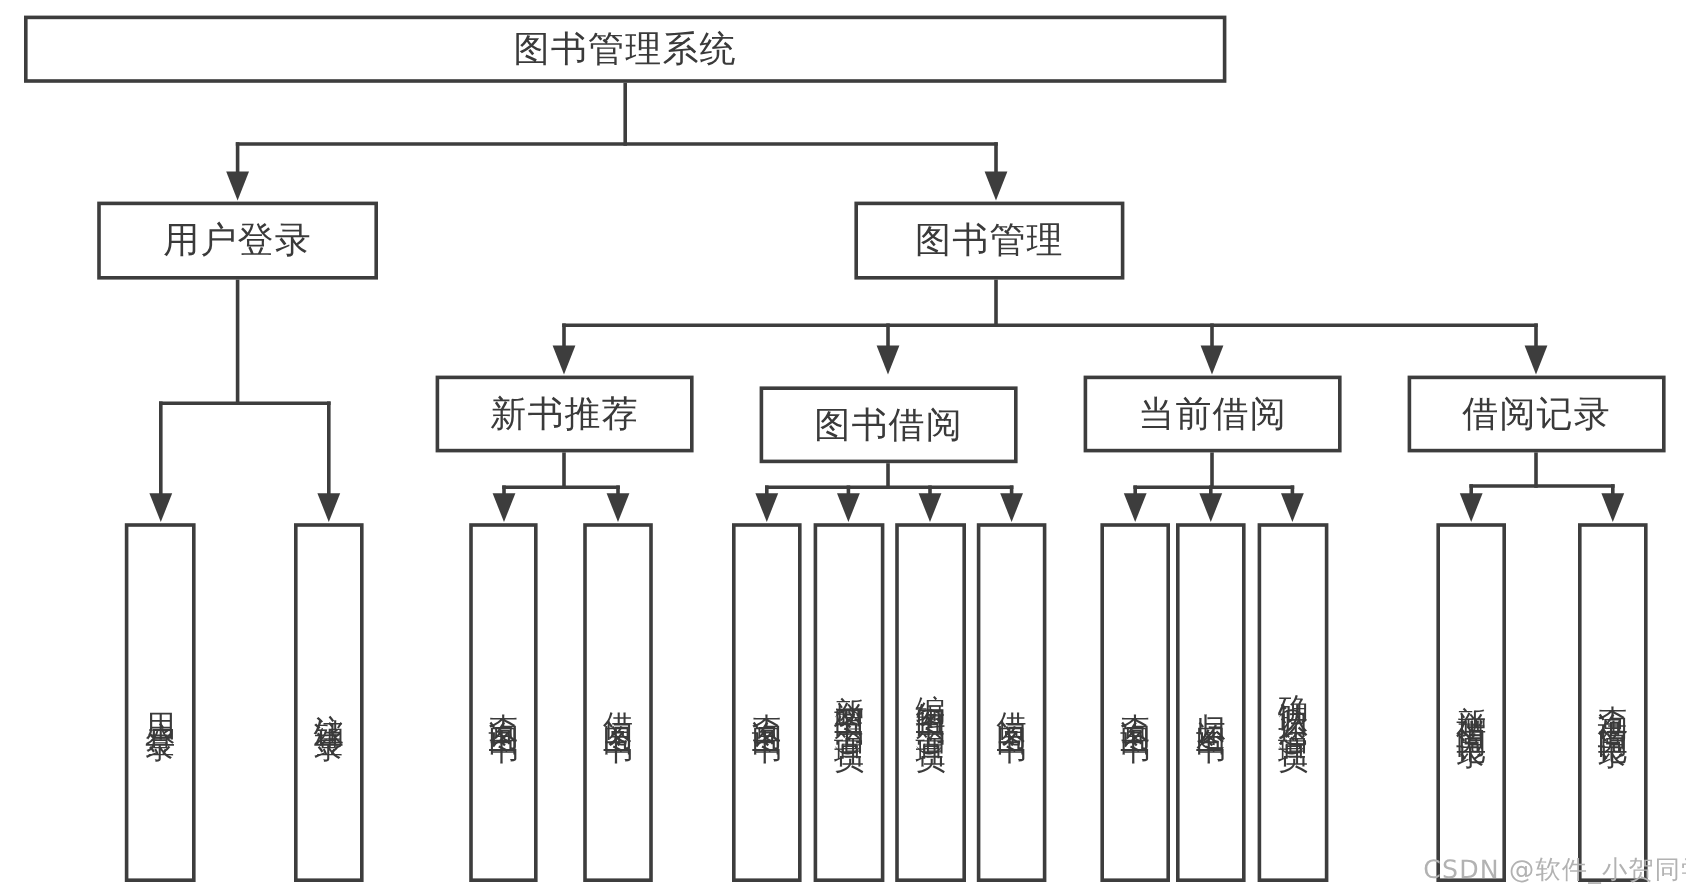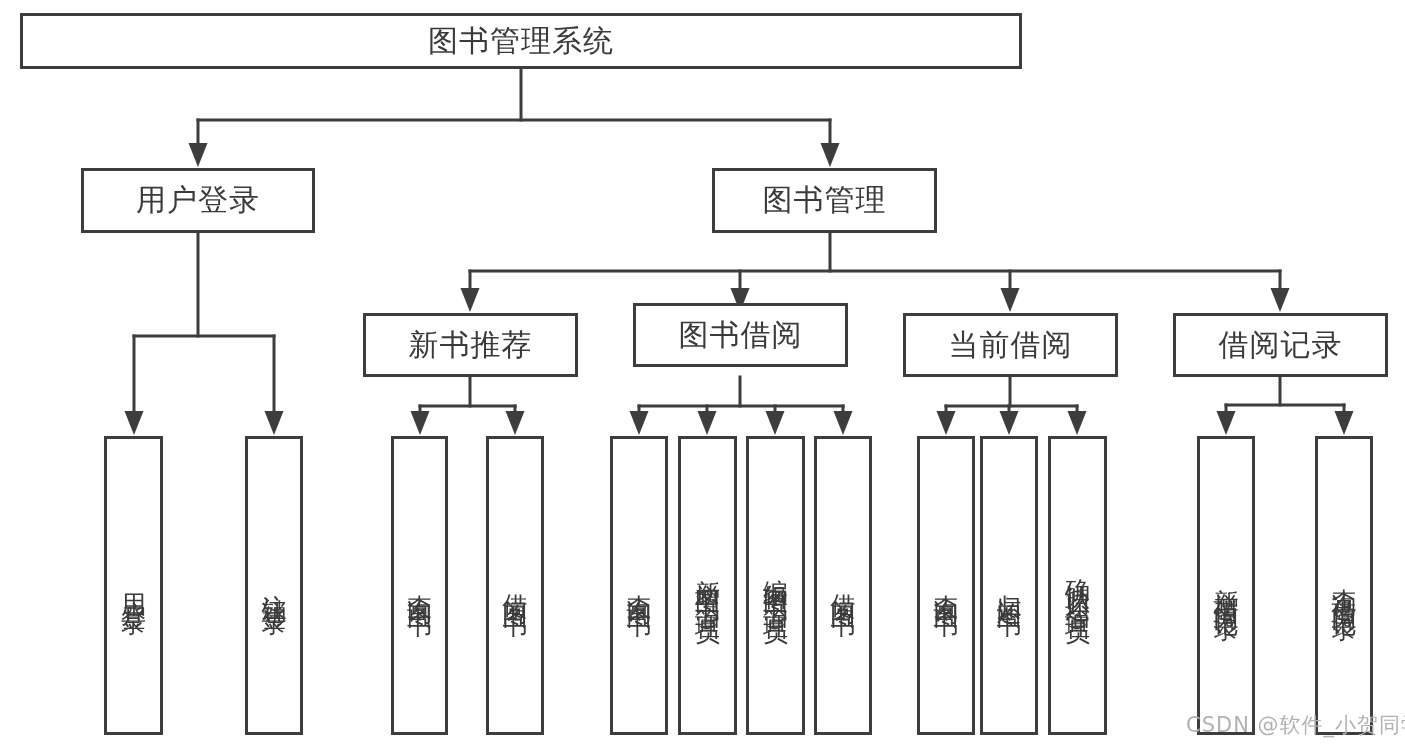--- a/index.html
+++ b/index.html
@@ -133,21 +133,21 @@
   <div class="hbox" style="left:81px; top:168px; width:234px; height:65px;">
     <span>用户登录</span>
   </div>
   <div class="hbox" style="left:712px; top:168px; width:225px; height:65px;">
     <span>图书管理</span>
   </div>
 
   <div class="hbox" style="left:363px; top:313px; width:215px; height:64px;">
     <span>新书推荐</span>
   </div>
-  <div class="hbox" style="left:633px; top:303px; width:215px; height:64px;">
+  <div class="hbox" style="left:633px; top:322px; width:215px; height:64px;">
     <span>图书借阅</span>
   </div>
   <div class="hbox" style="left:903px; top:313px; width:215px; height:64px;">
     <span>当前借阅</span>
   </div>
   <div class="hbox" style="left:1173px; top:313px; width:215px; height:64px;">
     <span>借阅记录</span>
   </div>
 
   <div class="vbox" style="left:104px; top:436px; width:59px; height:299px;">

